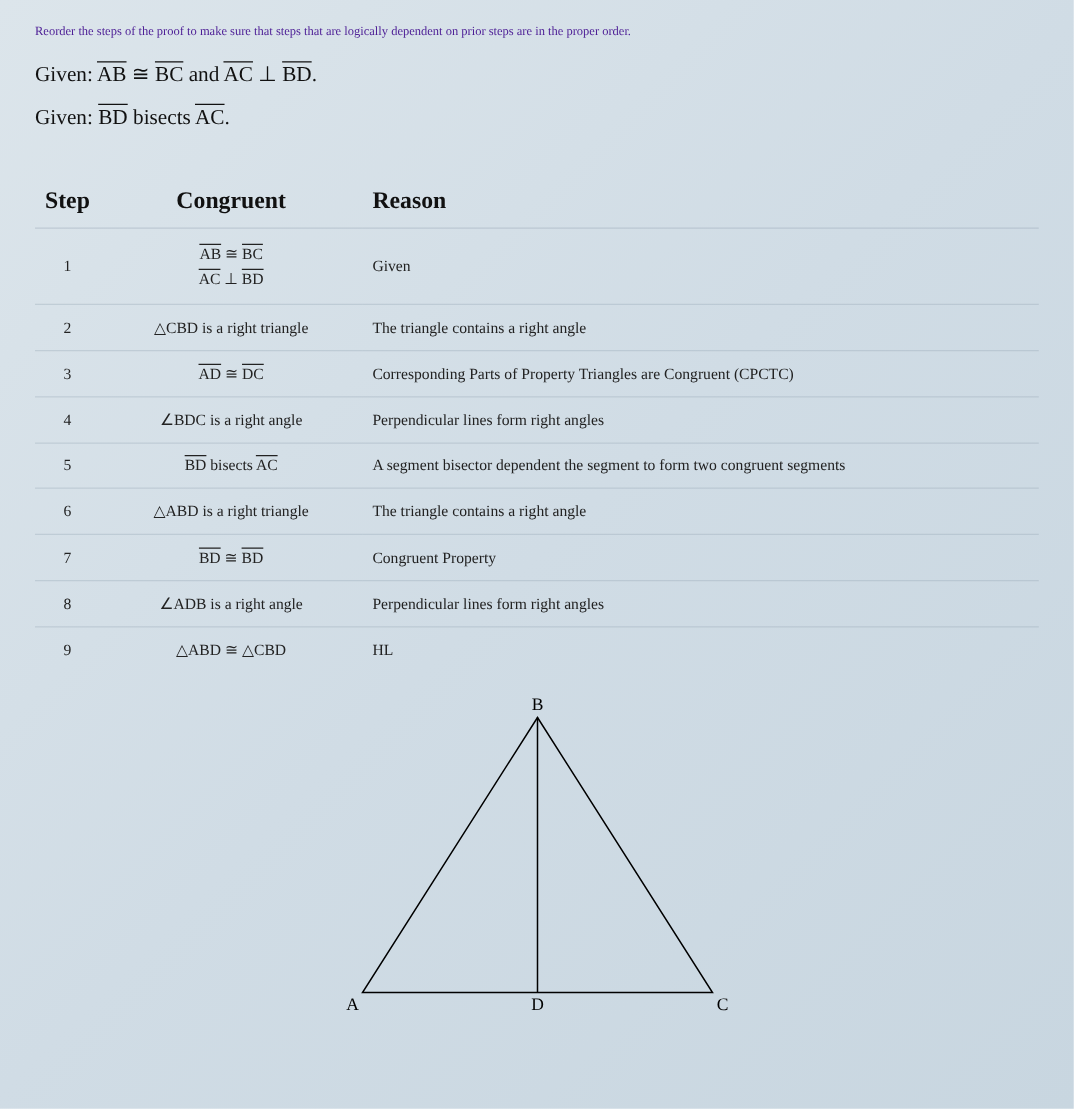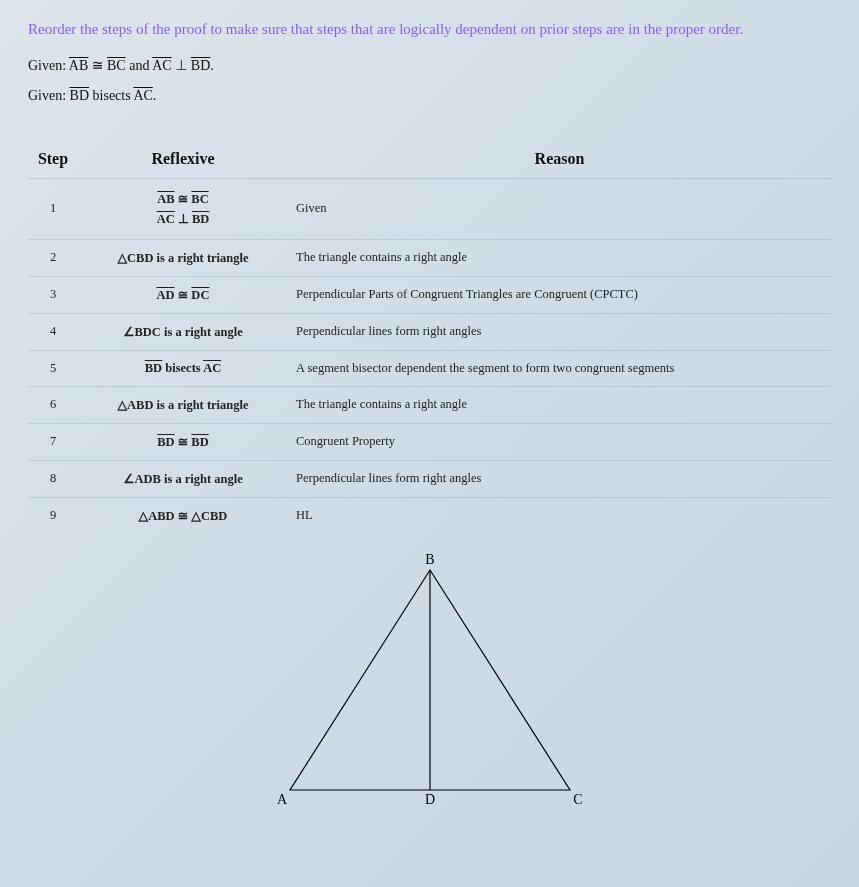--- a/index.html
+++ b/index.html
@@ -10,65 +10,64 @@
     body {
       width: 859px;
       height: 887px;
       background: linear-gradient(135deg, #dce5eb 0%, #d0dce5 50%, #c8d6e0 100%);
       font-family: Georgia, 'Times New Roman', serif;
       color: #1a1a1a;
       padding: 18px 28px;
       position: relative;
     }
     .instructions {
-      font-size: 15px;
+      font-size: 10px;
       line-height: 1.5;
       margin-bottom: 16px;
-      color: #8b5cf6;
+      color: #4c1d95;
       font-family: Liberation Serif, serif;
     }
     .given-prove {
-      font-size: 14px;
+      font-size: 17px;
       margin-bottom: 14px;
       color: #111;
     }
     .overline {
       text-decoration: overline;
       text-decoration-thickness: 1px;
     }
     .proof-table {
       margin-top: 36px;
       border-collapse: collapse;
       width: 100%;
       font-size: 13px;
     }
     .proof-table th {
       font-weight: bold;
       text-align: center;
       padding: 10px 8px;
-      font-size: 16px;
+      font-size: 19px;
       color: #111;
     }
     .proof-table th.reason-head {
-      text-align: center;
+      text-align: left;
     }
     .proof-table td {
       padding: 10px 8px;
       vertical-align: middle;
       font-size: 12.5px;
       color: #222;
     }
     .step-col {
       width: 50px;
       text-align: center;
     }
     .stmt-col {
       width: 210px;
       text-align: center;
-      font-weight: bold;
     }
     .reason-col {
       text-align: left;
     }
     .proof-table tbody tr {
       border-top: 1px solid rgba(150,165,180,0.35);
     }
     .proof-table thead tr {
       border-bottom: 1px solid rgba(150,165,180,0.4);
     }
@@ -102,39 +101,39 @@
 
 <div class="given-prove">
   <span>Given: </span>
   <span class="overline">BD</span><span> bisects </span><span class="overline">AC</span><span>.</span>
 </div>
 
 <table class="proof-table">
   <thead>
     <tr>
       <th class="step-col">Step</th>
-      <th class="stmt-col">Reflexive</th>
+      <th class="stmt-col">Congruent</th>
       <th class="reason-head">Reason</th>
     </tr>
   </thead>
   <tbody>
       <tr>
         <td class="step-col">1</td>
         <td class="stmt-col"><span class="stacked"><div><span class="overline">AB</span> ≅ <span class="overline">BC</span></div><div><span class="overline">AC</span> ⊥ <span class="overline">BD</span></div></span></td>
         <td class="reason-col">Given</td>
       </tr>
       <tr>
         <td class="step-col">2</td>
         <td class="stmt-col"><span class="math-sym">△CBD</span> is a right triangle</td>
         <td class="reason-col">The triangle contains a right angle</td>
       </tr>
       <tr>
         <td class="step-col">3</td>
         <td class="stmt-col"><span class="overline">AD</span> ≅ <span class="overline">DC</span></td>
-        <td class="reason-col">Perpendicular Parts of Congruent Triangles are Congruent (CPCTC)</td>
+        <td class="reason-col">Corresponding Parts of Property Triangles are Congruent (CPCTC)</td>
       </tr>
       <tr>
         <td class="step-col">4</td>
         <td class="stmt-col"><span class="math-sym">∠BDC</span> is a right angle</td>
         <td class="reason-col">Perpendicular lines form right angles</td>
       </tr>
       <tr>
         <td class="step-col">5</td>
         <td class="stmt-col"><span class="overline">BD</span> bisects <span class="overline">AC</span></td>
         <td class="reason-col">A segment bisector dependent the segment to form two congruent segments</td>

